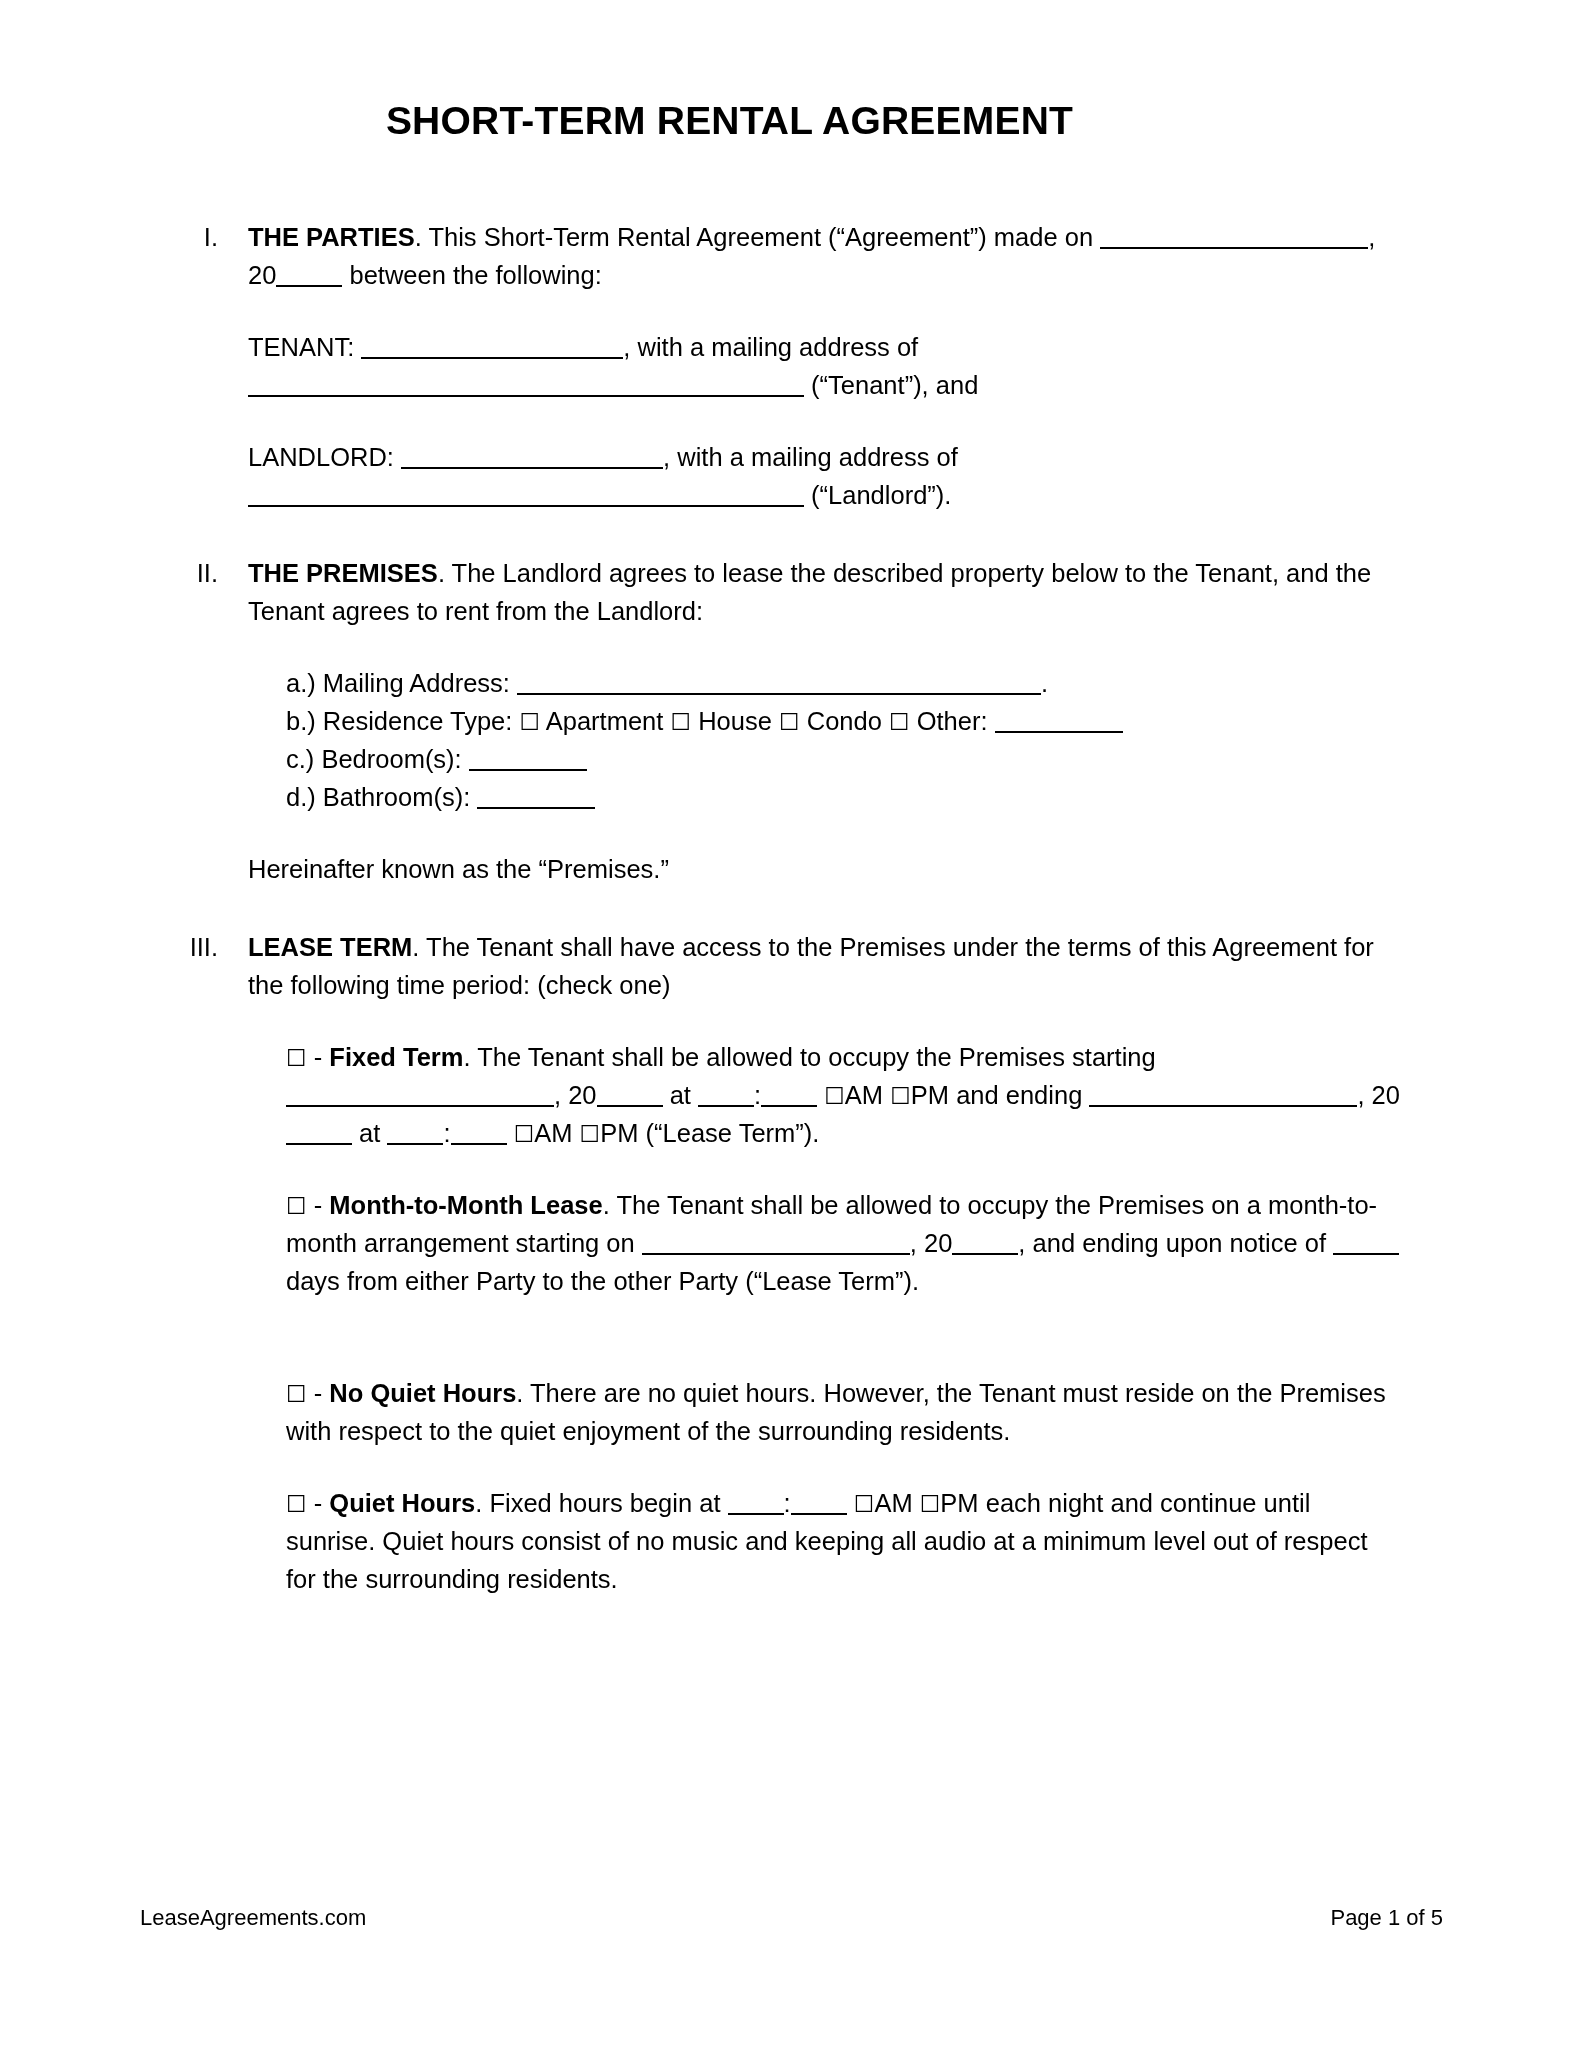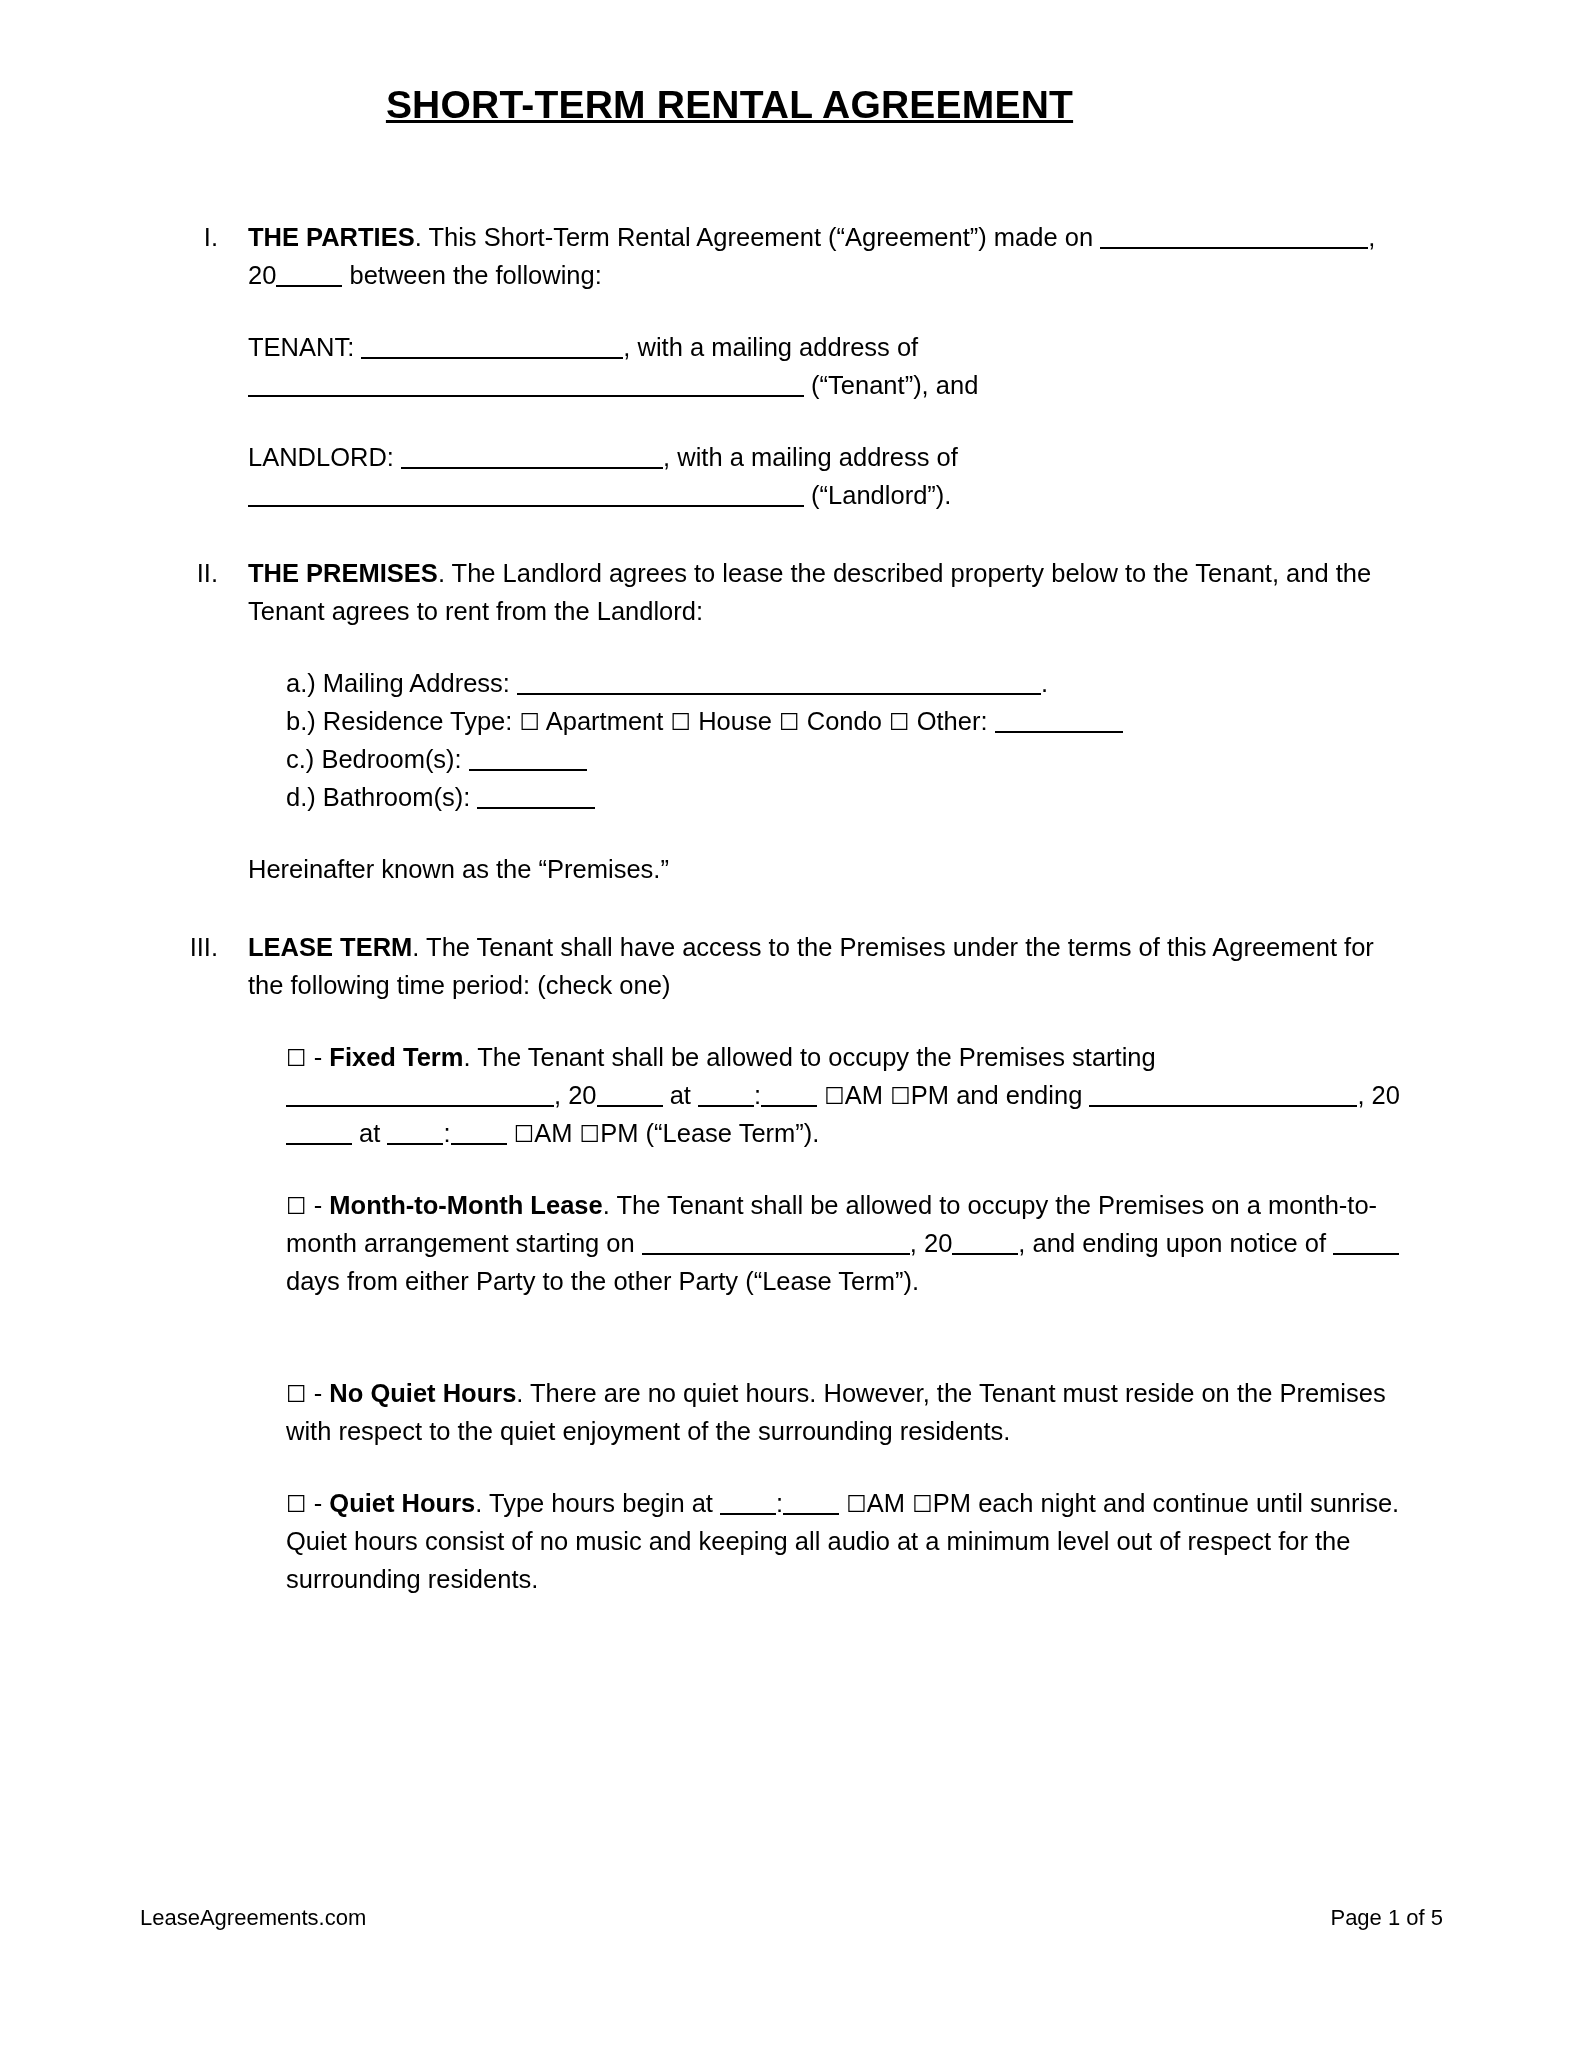--- a/index.html
+++ b/index.html
@@ -13,22 +13,21 @@
     font-family: "Liberation Sans", sans-serif;
     color: #000000;
     position: relative;
     overflow: hidden;
   }
   .page {
     position: relative;
     width: 1459px;
     height: 2048px;
     box-sizing: border-box;
-    padding: 0;
-    text-decoration: underline;
+    padding: 16px;
   }
 
   
   .doc-title {
     text-align: center;
     font-size: 39px;
     font-weight: bold;
     letter-spacing: 0.2px;
     margin: 0;
     padding-top: 84px;
@@ -261,21 +260,21 @@
       <span class="chk">☐</span>
       <span>-</span>
       <strong class="lbl">No Quiet Hours</strong><span>. There are no quiet hours. However, the Tenant must reside on the Premises with respect to the quiet enjoyment of the surrounding residents.</span>
     </div>
 
     <div class="gap-md"></div>
 
     <div class="indent2">
       <span class="chk">☐</span>
       <span>-</span>
-      <strong class="lbl">Quiet Hours</strong><span>. Type hours begin at</span>
+      <strong class="lbl">Quiet Hours</strong><span>. Fixed hours begin at</span>
       <span class="blank b-xs"></span><span>:</span><span class="blank b-xs"></span>
       <span class="chk">☐</span><span>AM</span>
       <span class="chk">☐</span><span>PM</span>
       <span>each night and continue until sunrise. Quiet hours consist of no music and keeping all audio at a minimum level out of respect for the surrounding residents.</span>
     </div>
 
   </div>
 
   <div class="footer">
     <div class="footer-left">LeaseAgreements.com</div>

